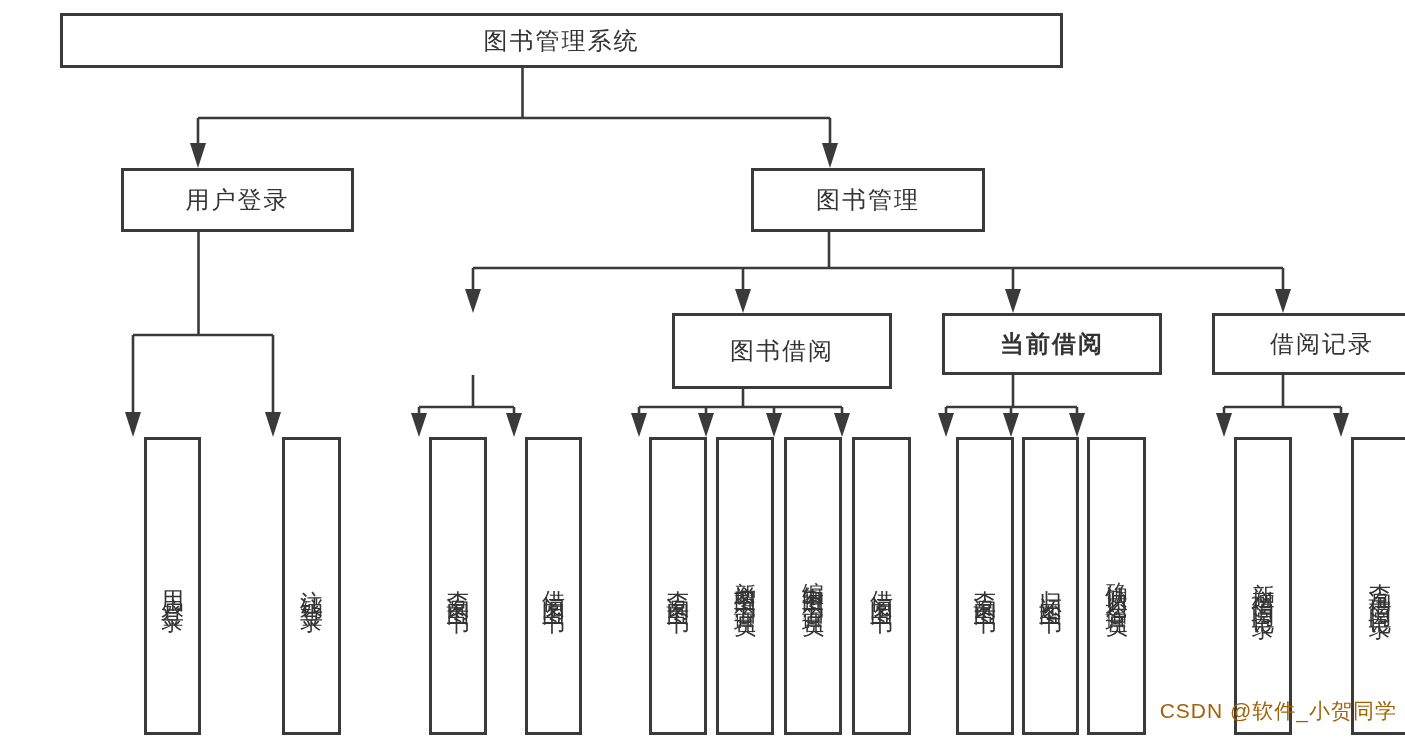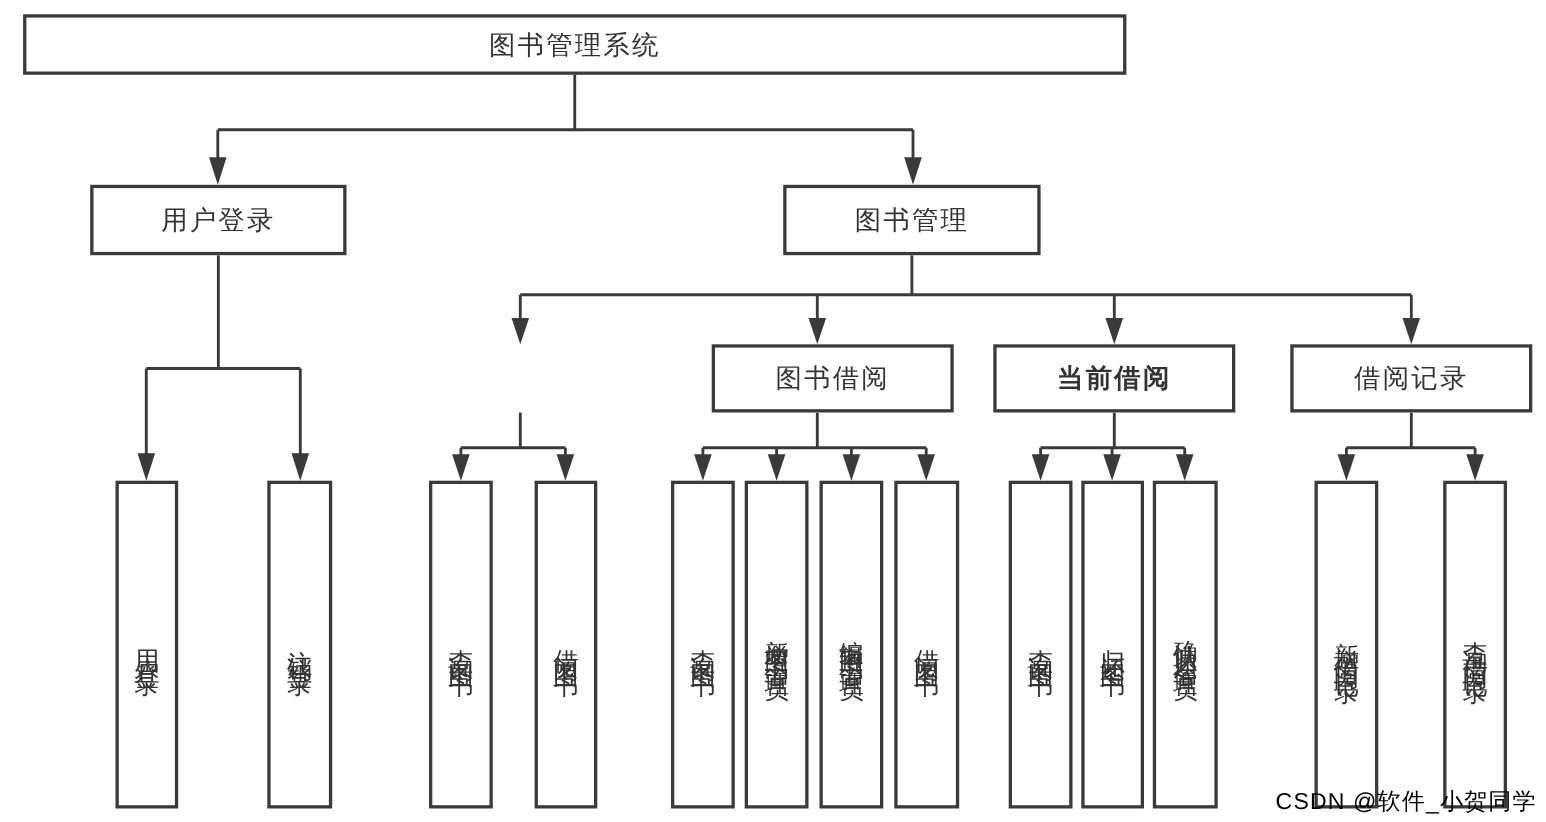--- a/index.html
+++ b/index.html
@@ -4,30 +4,30 @@
 <style>
   html,body{margin:0;padding:0;background:#fff;}
   #stage{
     position:relative;width:1405px;height:747px;background:#fff;overflow:hidden;
     font-family:"Liberation Sans","DejaVu Sans",sans-serif;color:#333;
   }
   #wires{position:absolute;left:0;top:0;width:1405px;height:747px;}
   .box{
     position:absolute;box-sizing:border-box;border:3px solid #3a3a3a;background:#fff;
     display:flex;align-items:center;justify-content:center;
-    font-size:24px;letter-spacing:2px;color:#333;white-space:nowrap;
+    font-size:24px;letter-spacing:2px;color:#333;white-space:nowrap;margin-left:39px;
   }
   .vbox{
     writing-mode:vertical-rl;text-orientation:mixed;
     font-size:23px;letter-spacing:7px;line-height:1;
   }
   .vbox.dense{letter-spacing:5px;font-size:22px;}
   #watermark{
-    position:absolute;right:8px;bottom:5px;
-    font-size:21px;color:#000000;letter-spacing:1px;
+    position:absolute;right:8px;bottom:22px;
+    font-size:21px;color:#a16207;letter-spacing:1px;
   }
 </style>
 </head>
 <body>
 
 <div id="stage">
 
   <svg id="wires" viewBox="0 0 1405 747" xmlns="http://www.w3.org/2000/svg">
     <g stroke="#3a3a3a" stroke-width="2.6" fill="none">
 
@@ -99,21 +99,21 @@
       <polygon points="1216,413 1232,413 1224,437"></polygon>
       <polygon points="1333,413 1349,413 1341,437"></polygon>
     </g>
   </svg>
 
   <div class="box" style="left:21px;top:13px;width:1003px;height:55px;">图书管理系统</div>
 
   <div class="box" style="left:82px;top:168px;width:233px;height:64px;">用户登录</div>
   <div class="box" style="left:712px;top:168px;width:234px;height:64px;">图书管理</div>
 
-  <div class="box" style="left:647px;top:313px;width:220px;height:62px;">图书借阅</div>
+  <div class="box" style="left:633px;top:313px;width:220px;height:76px;">图书借阅</div>
   <div class="box" style="left:903px;top:313px;width:220px;height:62px;font-weight:bold;">当前借阅</div>
   <div class="box" style="left:1173px;top:313px;width:220px;height:62px;">借阅记录</div>
 
   <div class="box vbox" style="left:105px;top:437px;width:57px;height:298px;">用户登录</div>
   <div class="box vbox" style="left:243px;top:437px;width:59px;height:298px;">注销登录</div>
 
   <div class="box vbox" style="left:390px;top:437px;width:58px;height:298px;">查询图书</div>
   <div class="box vbox" style="left:486px;top:437px;width:57px;height:298px;">借阅图书</div>
 
   <div class="box vbox" style="left:610px;top:437px;width:58px;height:298px;">查询图书</div>

